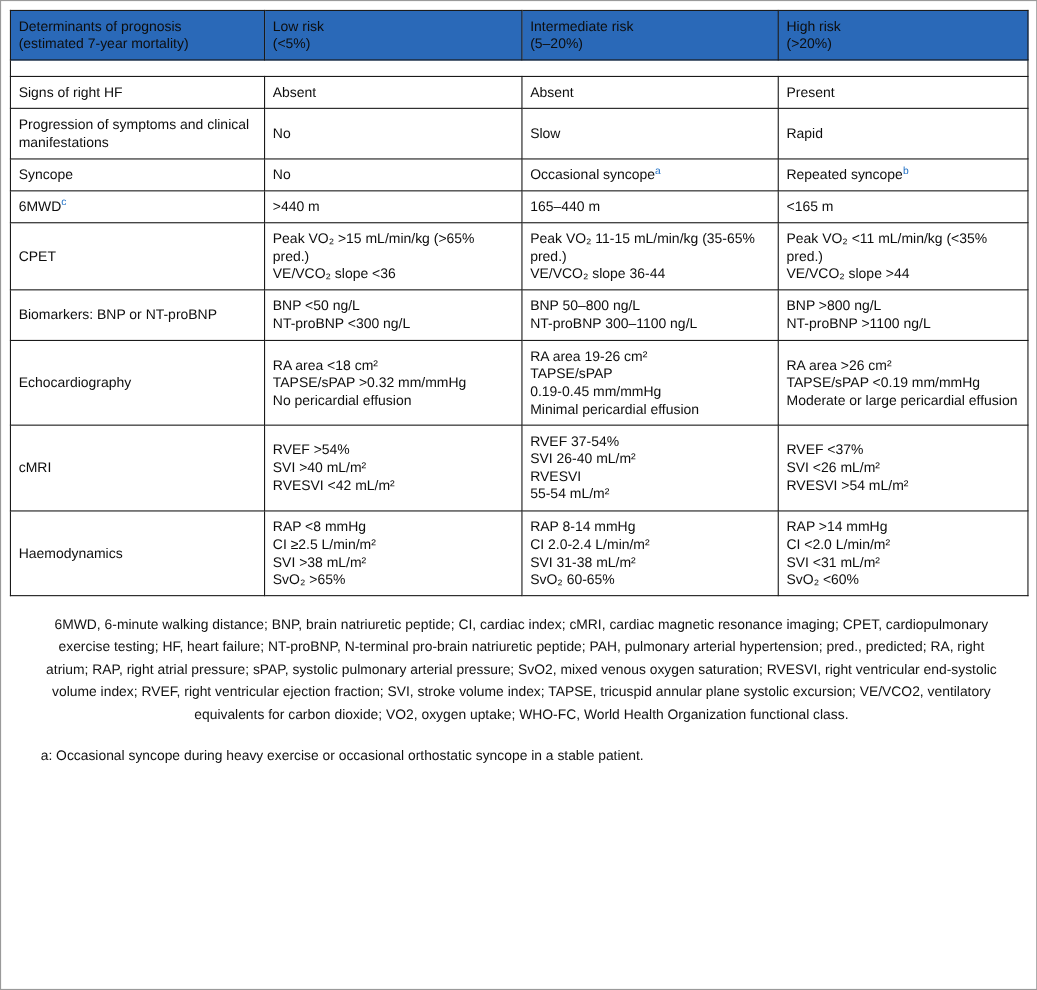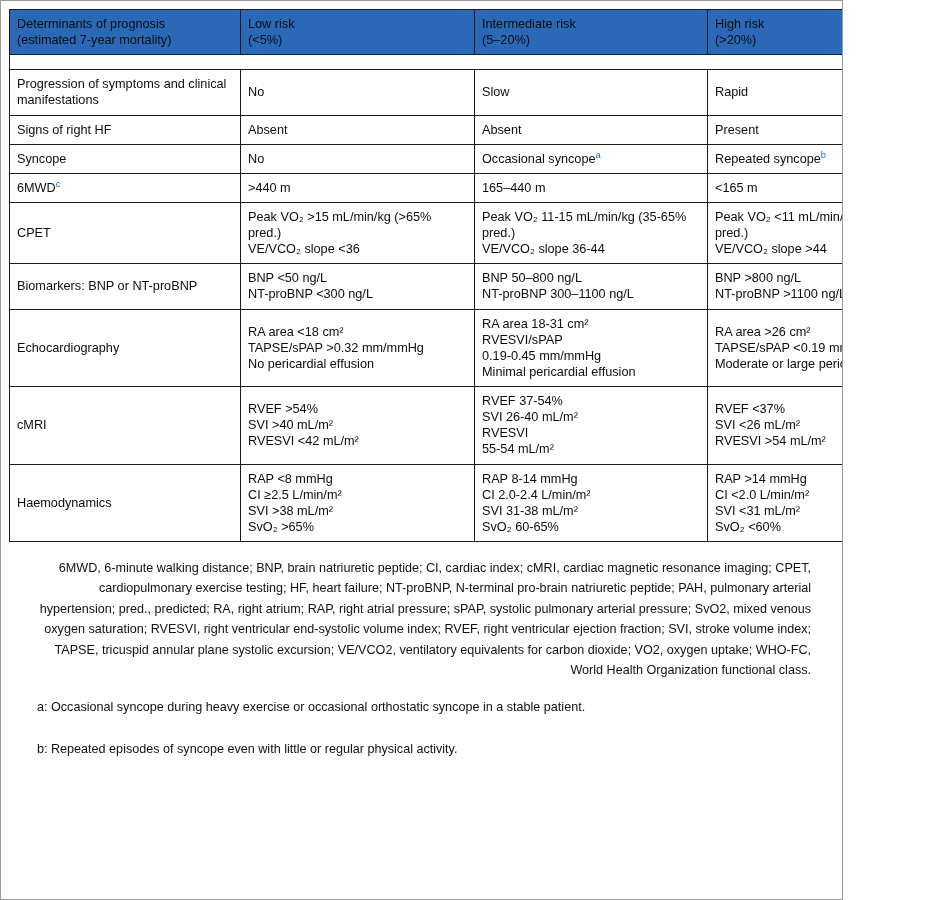--- a/index.html
+++ b/index.html
@@ -3,21 +3,21 @@
 <meta charset="utf-8">
 <style>
   * { box-sizing: border-box; }
   html, body {
     margin: 0;
     padding: 0;
     background: #ffffff;
     font-family: "Liberation Sans", sans-serif;
   }
   #page {
-    width: 843px;
+    width: 943px;
     height: 900px;
     position: relative;
     background: #ffffff;
     border: 1px solid #9a9a9a;
     overflow: hidden;
   }
   #inner {
     padding: 8px 9px 0 8px;
   }
   table.risk-table {
@@ -58,21 +58,21 @@
     font-size: 9.4px;
     vertical-align: super;
     line-height: 0;
   }
   .notes {
     padding: 16px 22px 0 28px;
     font-size: 12.6px;
     line-height: 1.62;
     color: #111111;
   }
-  .notes p.abbrev { margin: 0 0 17px 0; text-align: right; }
+  .notes p.abbrev { margin: 0 0 17px 0; text-align: center; }
   .notes p.fnote { margin: 0 0 21px 0; }
   
   col.c0 { width: 231px; }
   col.c1 { width: 234px; }
   col.c2 { width: 233px; }
   col.c3 { width: 227px; }
 </style>
 </head>
 <body>
 
@@ -104,41 +104,41 @@
             <span>High risk</span><br>
             <span>(&gt;20%)</span>
           </th>
         </tr>
       </thead>
       <tbody>
         <tr class="section-row">
           <td colspan="4"></td>
         </tr>
       <tr>
+            <td class="rowlabel"><span>Signs of right HF</span></td>
+            <td>
+              <span class="cellline">Absent</span>
+            </td>
+            <td>
+              <span class="cellline">Absent</span>
+            </td>
+            <td>
+              <span class="cellline">Present</span>
+            </td>
+          </tr>
+          <tr>
             <td class="rowlabel"><span>Progression of symptoms and clinical manifestations</span></td>
             <td>
               <span class="cellline">No</span>
             </td>
             <td>
               <span class="cellline">Slow</span>
             </td>
             <td>
               <span class="cellline">Rapid</span>
-            </td>
-          </tr>
-          <tr>
-            <td class="rowlabel"><span>Signs of right HF</span></td>
-            <td>
-              <span class="cellline">Absent</span>
-            </td>
-            <td>
-              <span class="cellline">Absent</span>
-            </td>
-            <td>
-              <span class="cellline">Present</span>
             </td>
           </tr>
           <tr>
             <td class="rowlabel"><span>Syncope</span></td>
             <td>
               <span class="cellline">No</span>
             </td>
             <td>
               <span class="cellline">Occasional syncope<sup class="fn">a</sup></span>
             </td>
@@ -189,22 +189,22 @@
             </td>
           </tr>
           <tr>
             <td class="rowlabel"><span>Echocardiography</span></td>
             <td>
               <span class="cellline">RA area &lt;18 cm²</span>
               <span class="cellline">TAPSE/sPAP &gt;0.32 mm/mmHg</span>
               <span class="cellline">No pericardial effusion</span>
             </td>
             <td>
-              <span class="cellline">RA area 18-31 cm²</span>
-              <span class="cellline">RVESVI/sPAP</span>
+              <span class="cellline">RA area 19-26 cm²</span>
+              <span class="cellline">TAPSE/sPAP</span>
               <span class="cellline">0.19-0.45 mm/mmHg</span>
               <span class="cellline">Minimal pericardial effusion</span>
             </td>
             <td>
               <span class="cellline">RA area &gt;26 cm²</span>
               <span class="cellline">TAPSE/sPAP &lt;0.19 mm/mmHg</span>
               <span class="cellline">Moderate or large pericardial effusion</span>
             </td>
           </tr>
           <tr>
@@ -246,17 +246,16 @@
               <span class="cellline">SVI &lt;31 mL/m²</span>
               <span class="cellline">SvO₂ &lt;60%</span>
             </td>
           </tr>
         </tbody>
     </table>
 
     <div class="notes">
       <p class="abbrev">6MWD, 6-minute walking distance; BNP, brain natriuretic peptide; CI, cardiac index; cMRI, cardiac magnetic resonance imaging; CPET, cardiopulmonary exercise testing; HF, heart failure; NT-proBNP, N-terminal pro-brain natriuretic peptide; PAH, pulmonary arterial hypertension; pred., predicted; RA, right atrium; RAP, right atrial pressure; sPAP, systolic pulmonary arterial pressure; SvO2, mixed venous oxygen saturation; RVESVI, right ventricular end-systolic volume index; RVEF, right ventricular ejection fraction; SVI, stroke volume index; TAPSE, tricuspid annular plane systolic excursion; VE/VCO2, ventilatory equivalents for carbon dioxide; VO2, oxygen uptake; WHO-FC, World Health Organization functional class.</p>
       <p class="fnote">a: Occasional syncope during heavy exercise or occasional orthostatic syncope in a stable patient.</p>
-      <p class="fnote">b: Repeated episodes of syncope even with little or regular physical activity.</p>
     </div>
 
   </div>
 </div>
 
 </body></html>

